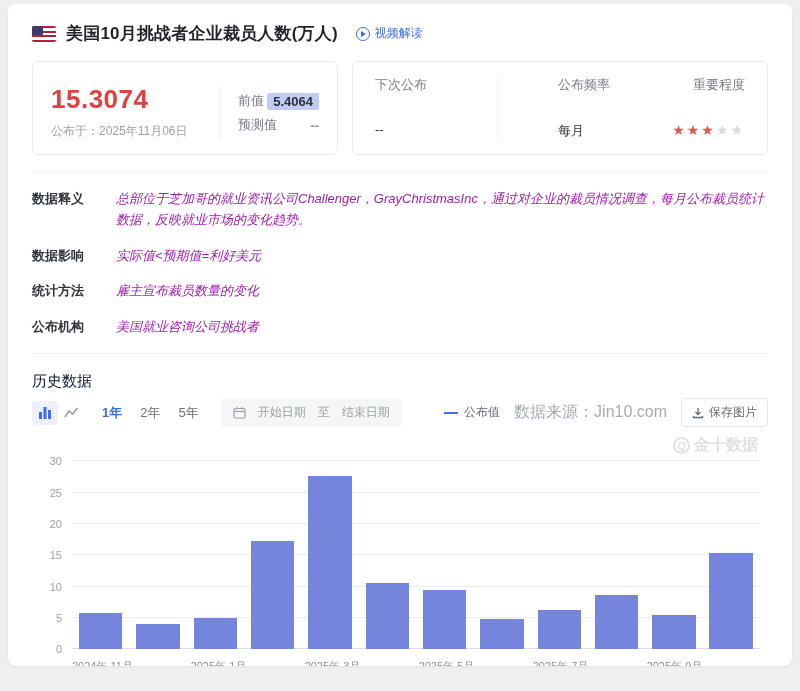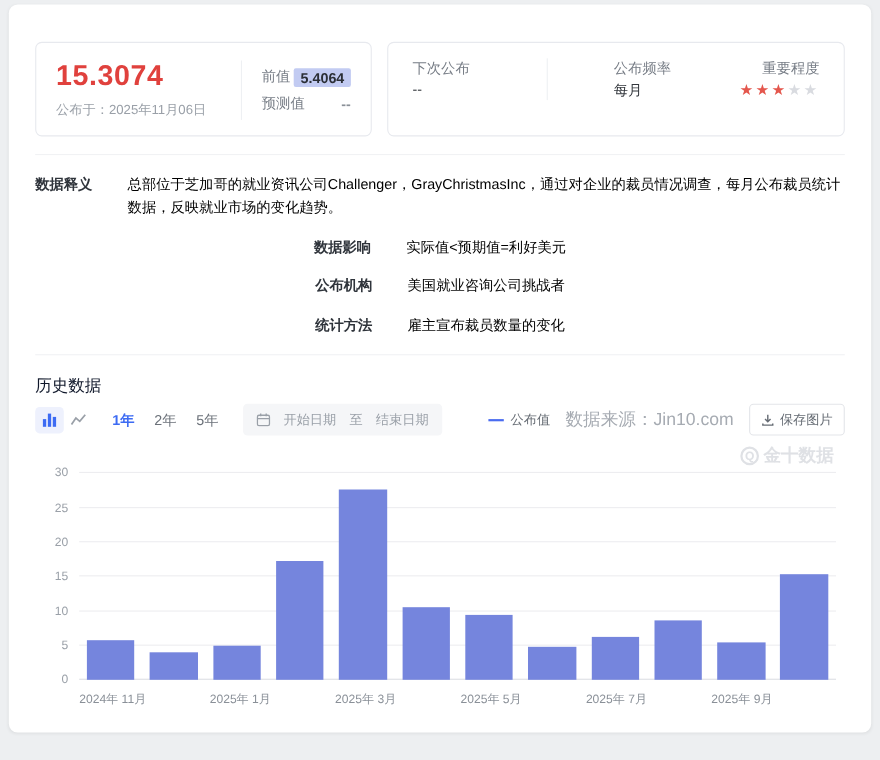--- a/index.html
+++ b/index.html
@@ -24,35 +24,35 @@
   .stat-box.left { width:306px; gap:0; }
   .main-val-wrap { width:168px; }
   .main-val { font-size:26px; font-weight:bold; color:#e0413d; letter-spacing:.5px; }
   .pub-date { font-size:12px; color:#9aa0a8; margin-top:8px; }
   .pv-col { border-left:1px solid #eef0f3; padding-left:18px; font-size:13px; flex:1; }
   .pv-row { display:flex; align-items:center; justify-content:space-between; margin:6px 0; }
   .pv-label { color:#777d86; }
   .pv-val-hl { background:#c2cbf2; color:#2b2f36; font-weight:bold; padding:1px 6px; border-radius:2px; font-size:13px; }
   .pv-val { color:#8a9098; font-weight:bold; }
   .stat-box.right { flex:1; align-items:flex-start; padding:14px 22px; }
-  .rcol { display:flex; flex-direction:column; gap:2px; font-size:13px; }
+  .rcol { display:flex; flex-direction:column; gap:28px; font-size:13px; }
   .rcol .lab { color:#777d86; }
   .rcol .val { color:#33373d; }
   .rcol.c2 { margin-left:70px; border-left:1px solid #eef0f3; padding-left:60px; }
   .rcol.c3 { margin-left:auto; align-items:flex-end; }
   .stars { letter-spacing:2px; font-size:14px; }
   .star { color:#d9dbe0; }
   .star.filled { color:#e4574d; }
 
   .divider { height:1px; background:#f1f2f4; margin:16px 0; }
 
   
-  .info-row { display:flex; font-size:13px; line-height:1.65; margin-bottom:14px;justify-content:center; }
+  .info-row { display:flex; font-size:13px; line-height:1.65; margin-bottom:14px; }
   .info-label { width:84px; flex:0 0 auto; font-weight:bold; color:#2f343b; }
-  .info-text { color:#000000; max-width:660px; }
+  .info-text { color:#a21caf; max-width:660px;font-style:italic; }
 
   
   .hist-title { font-size:15px; font-weight:normal; color:#0f172a; margin:18px 0 7px; }
   .controls { display:flex; align-items:center; font-size:13px; }
   .icon-tile { width:26px; height:24px; display:flex; align-items:center; justify-content:center; border-radius:4px; cursor:pointer; }
   .icon-tile.active { background:#eef1fd; }
   .range-tab { margin-left:18px; color:#6b7179; cursor:pointer; }
   .range-tab.active { color:#3d6bf3; font-weight:bold; }
   .date-group { display:flex; align-items:center; gap:12px; background:#f5f6f8; border-radius:4px; padding:6px 12px; margin-left:22px; color:#9aa0a8; font-size:12px; cursor:pointer; }
   .ctrl-right { margin-left:auto; display:flex; align-items:center; gap:14px; }
@@ -75,20 +75,28 @@
   .xaxis { display:flex; margin-top:10px; }
   .x-slot { flex:1; text-align:center; font-size:11px; color:#8a9098; white-space:nowrap; }
   .x-slot span { display:inline-block; }
 </style>
 </head>
 <body>
 
 <div class="viewport">
   <div class="card">
 
+    <div class="hdr">
+      <span class="flag"></span>
+      <h1 class="page-title">美国10月挑战者企业裁员人数(万人)</h1>
+      <span class="video-link">
+        <span class="play-ic"></span>
+        <span>视频解读</span>
+      </span>
+    </div>
 
     <div class="stats-row">
       <div class="stat-box left">
         <div class="main-val-wrap">
           <div class="main-val">15.3074</div>
           <div class="pub-date">公布于：2025年11月06日</div>
         </div>
         <div class="pv-col">
           <div class="pv-row">
             <span class="pv-label">前值</span>
@@ -122,26 +130,26 @@
     <div>
       <div class="info-row">
         <span class="info-label">数据释义</span>
         <span class="info-text">总部位于芝加哥的就业资讯公司Challenger，GrayChristmasInc，通过对企业的裁员情况调查，每月公布裁员统计数据，反映就业市场的变化趋势。</span>
       </div>
       <div class="info-row">
         <span class="info-label">数据影响</span>
         <span class="info-text">实际值&lt;预期值=利好美元</span>
       </div>
       <div class="info-row">
+        <span class="info-label">统计方法</span>
+        <span class="info-text">雇主宣布裁员数量的变化</span>
+      </div>
+      <div class="info-row">
         <span class="info-label">公布机构</span>
         <span class="info-text">美国就业咨询公司挑战者</span>
-      </div>
-      <div class="info-row">
-        <span class="info-label">统计方法</span>
-        <span class="info-text">雇主宣布裁员数量的变化</span>
       </div>
     </div>
 
     <div class="divider"></div>
 
     <div class="hist-title">历史数据</div>
 
     <div class="controls">
       <span class="icon-tile active">
         <svg width="14" height="14" viewBox="0 0 14 14">

